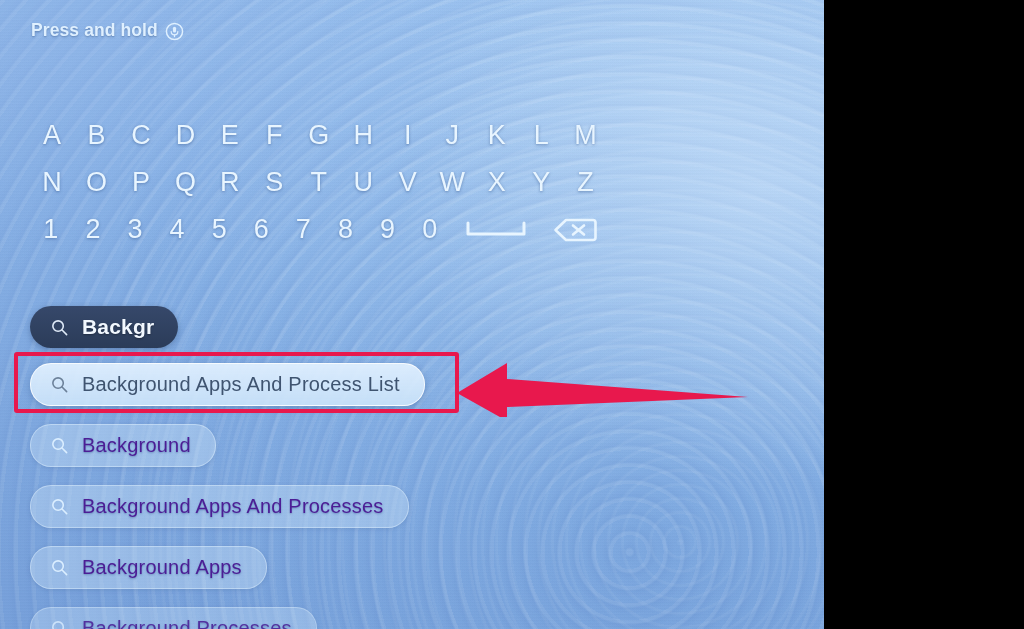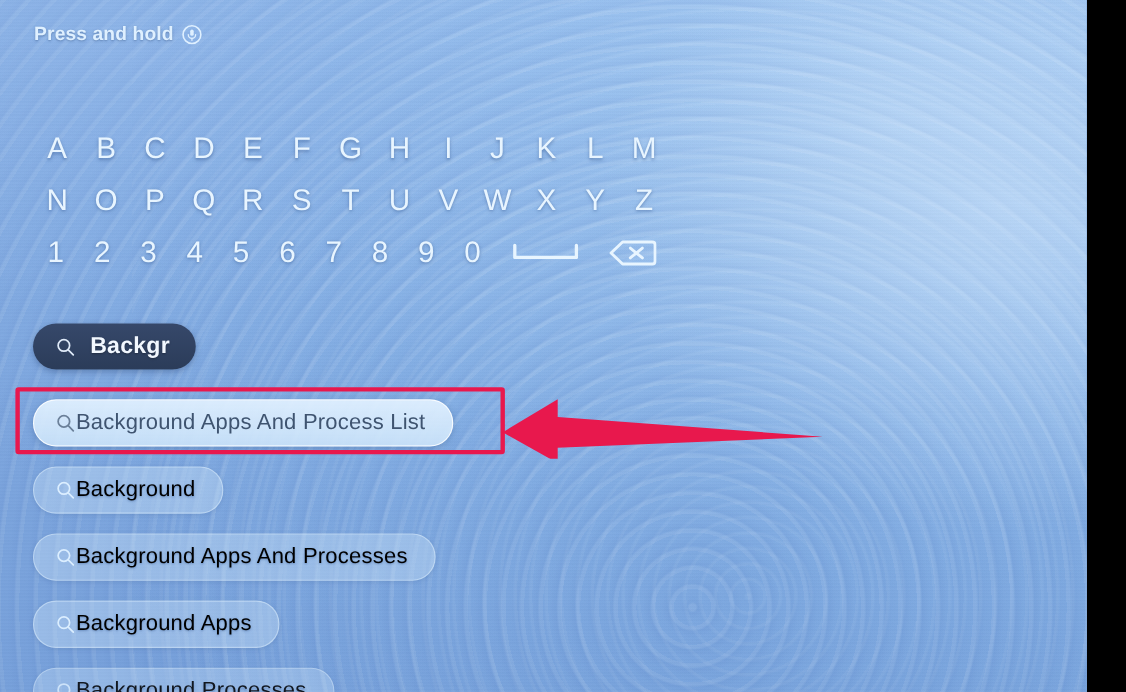--- a/index.html
+++ b/index.html
@@ -2,21 +2,21 @@
 <html><head>
 <meta charset="utf-8">
 <style>
   html, body {
     margin: 0;
     padding: 0;
     background: #000;
   }
   #screen {
     position: relative;
-    width: 988px;
+    width: 824px;
     height: 629px;
     overflow: hidden;
     font-family: "Liberation Sans", sans-serif;
     background: #7ba7e0;
   }
 
   
   .bg-base {
     position: absolute;
     inset: 0;
@@ -128,21 +128,21 @@
     width: 70px;
     display: flex;
     justify-content: center;
     align-items: center;
   }
 
   
   .query-chip {
     position: absolute;
     left: 30px;
-    top: 294px;
+    top: 306px;
     height: 42px;
     display: flex;
     align-items: center;
     gap: 13px;
     padding: 0 24px 0 20px;
     border-radius: 22px;
     background: linear-gradient(180deg, #36486a 0%, #2b3c59 100%);
     box-shadow: 0 2px 6px rgba(30,55,100,0.35);
     text-align: center;
   }
@@ -157,32 +157,33 @@
   
   .suggestions {
     position: absolute;
     left: 30px;
     top: 363px;
     width: 700px;
   }
   .chip {
     display: inline-flex;
     align-items: center;
+    gap: 13px;
     height: 41px;
     padding: 0 24px 0 19px;
     border-radius: 21px;
     margin-bottom: 18px;
     background: rgba(205,228,250,0.38);
     border: 1px solid rgba(228,243,255,0.45);
     box-shadow: 0 1px 4px rgba(50,85,140,0.18);
     white-space: nowrap;
   }
   .chip-row { display: block; }
   .chip-text {
-    color: #000000;
+    color: #4c1d95;
     font-size: 20px;
     letter-spacing: 0.2px;
     text-shadow: 0 1px 2px rgba(45,80,135,0.45);
   }
   .chip.selected {
     background: linear-gradient(180deg, rgba(226,241,255,0.92) 0%, rgba(205,229,250,0.88) 100%);
     border: 1px solid rgba(255,255,255,0.85);
     box-shadow: 0 2px 7px rgba(40,75,130,0.3);
   }
   .chip.selected .chip-text {

